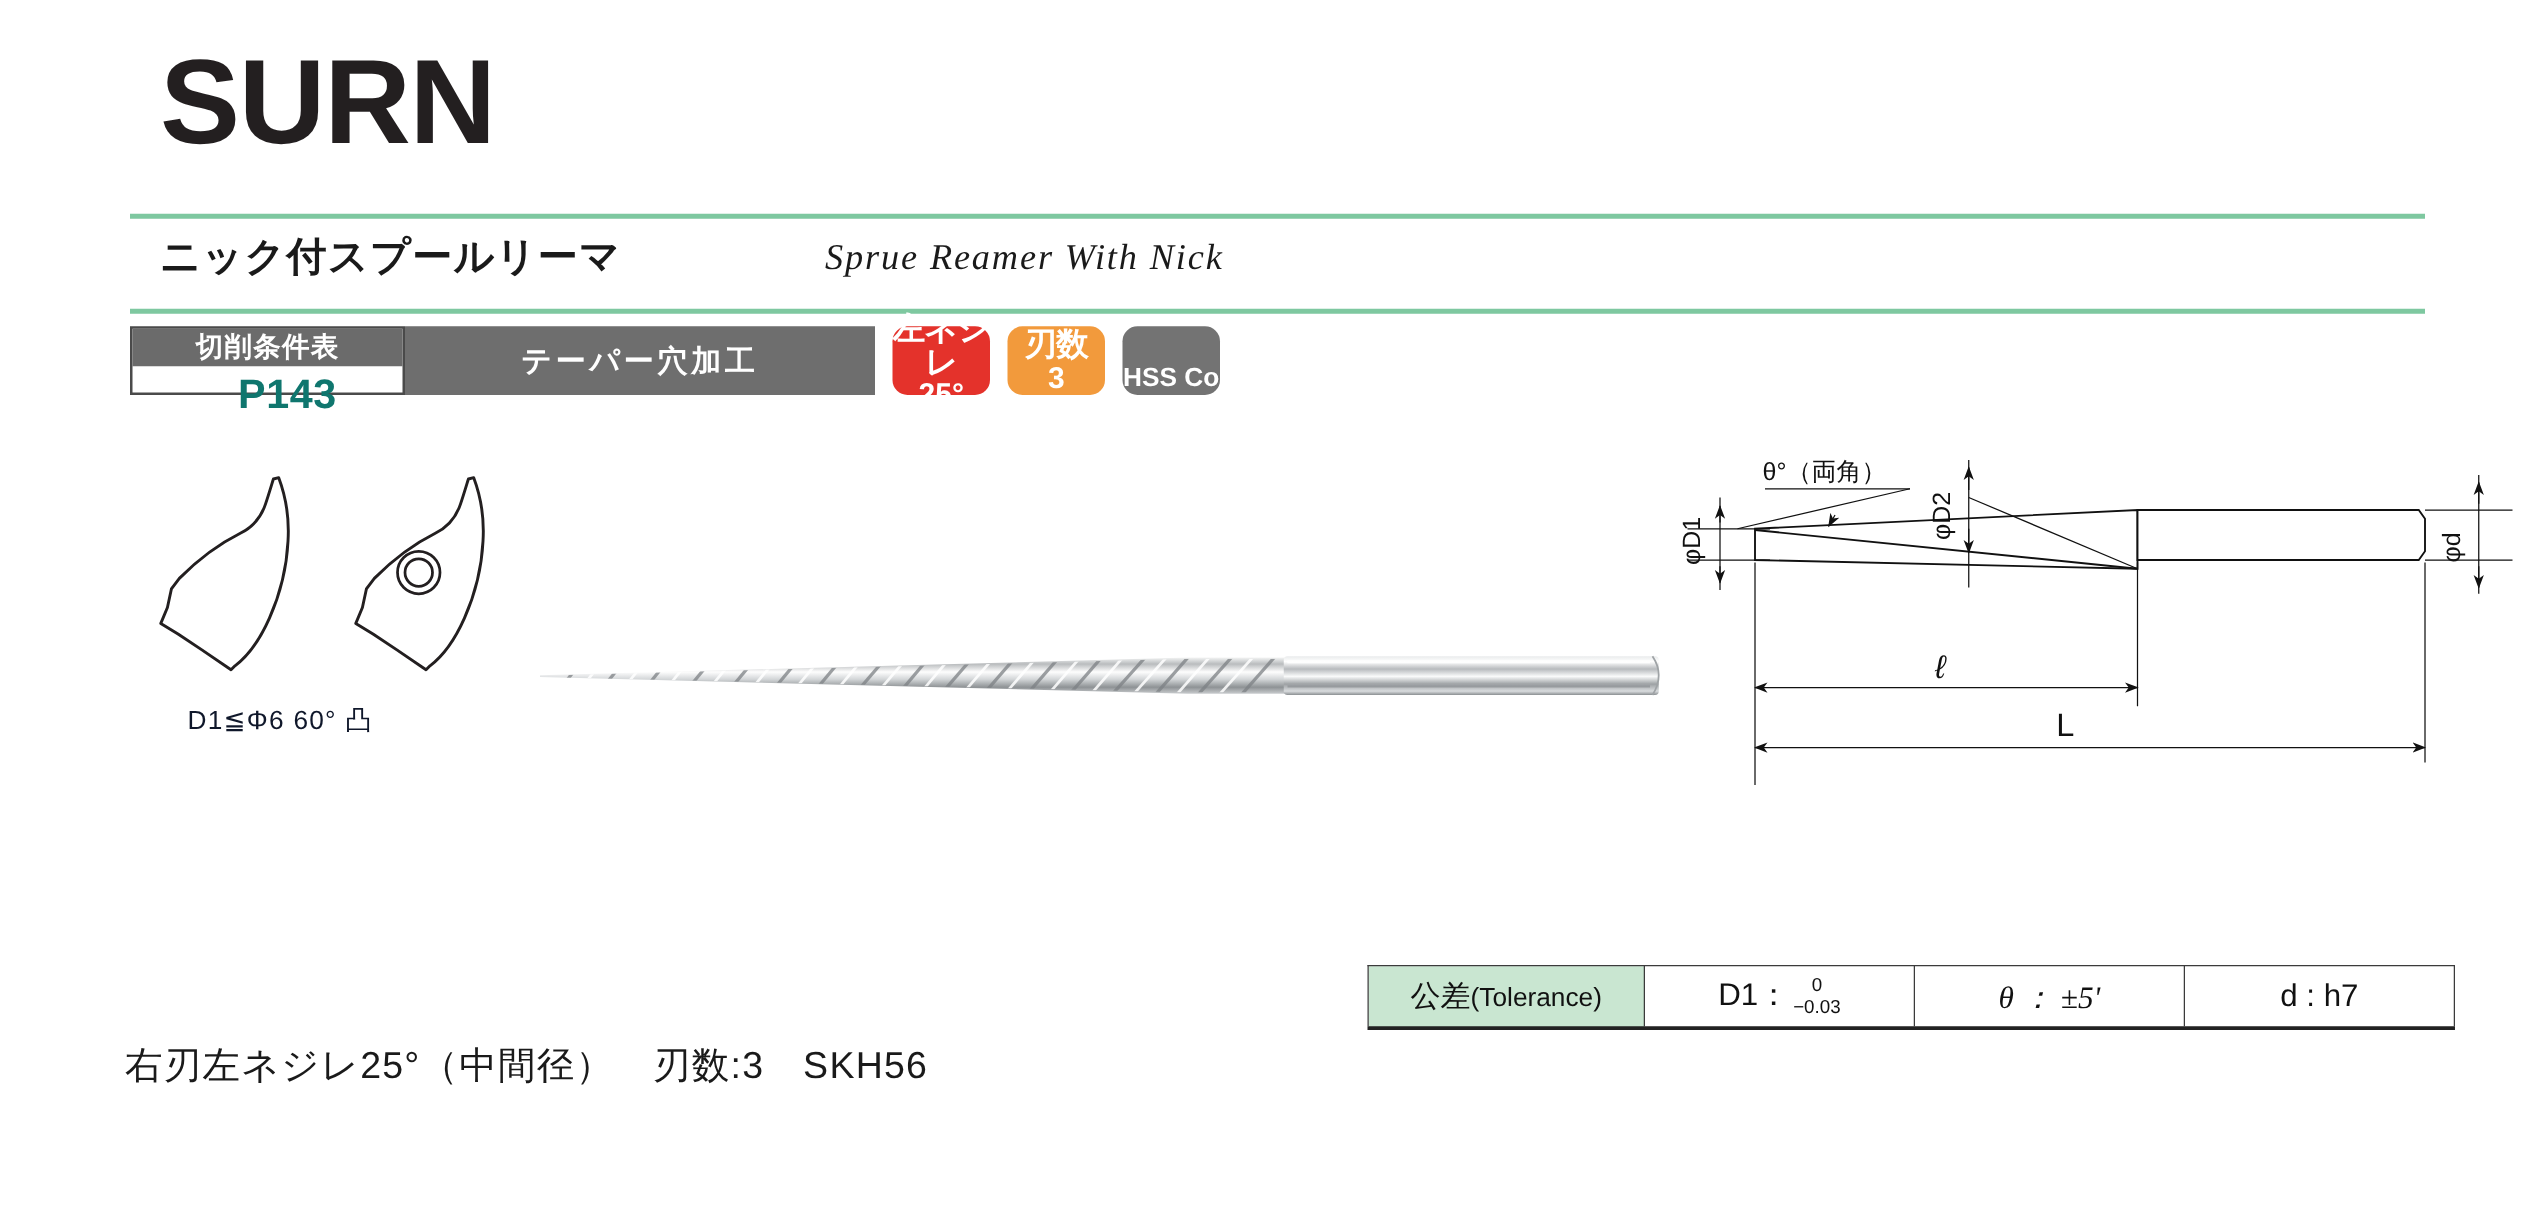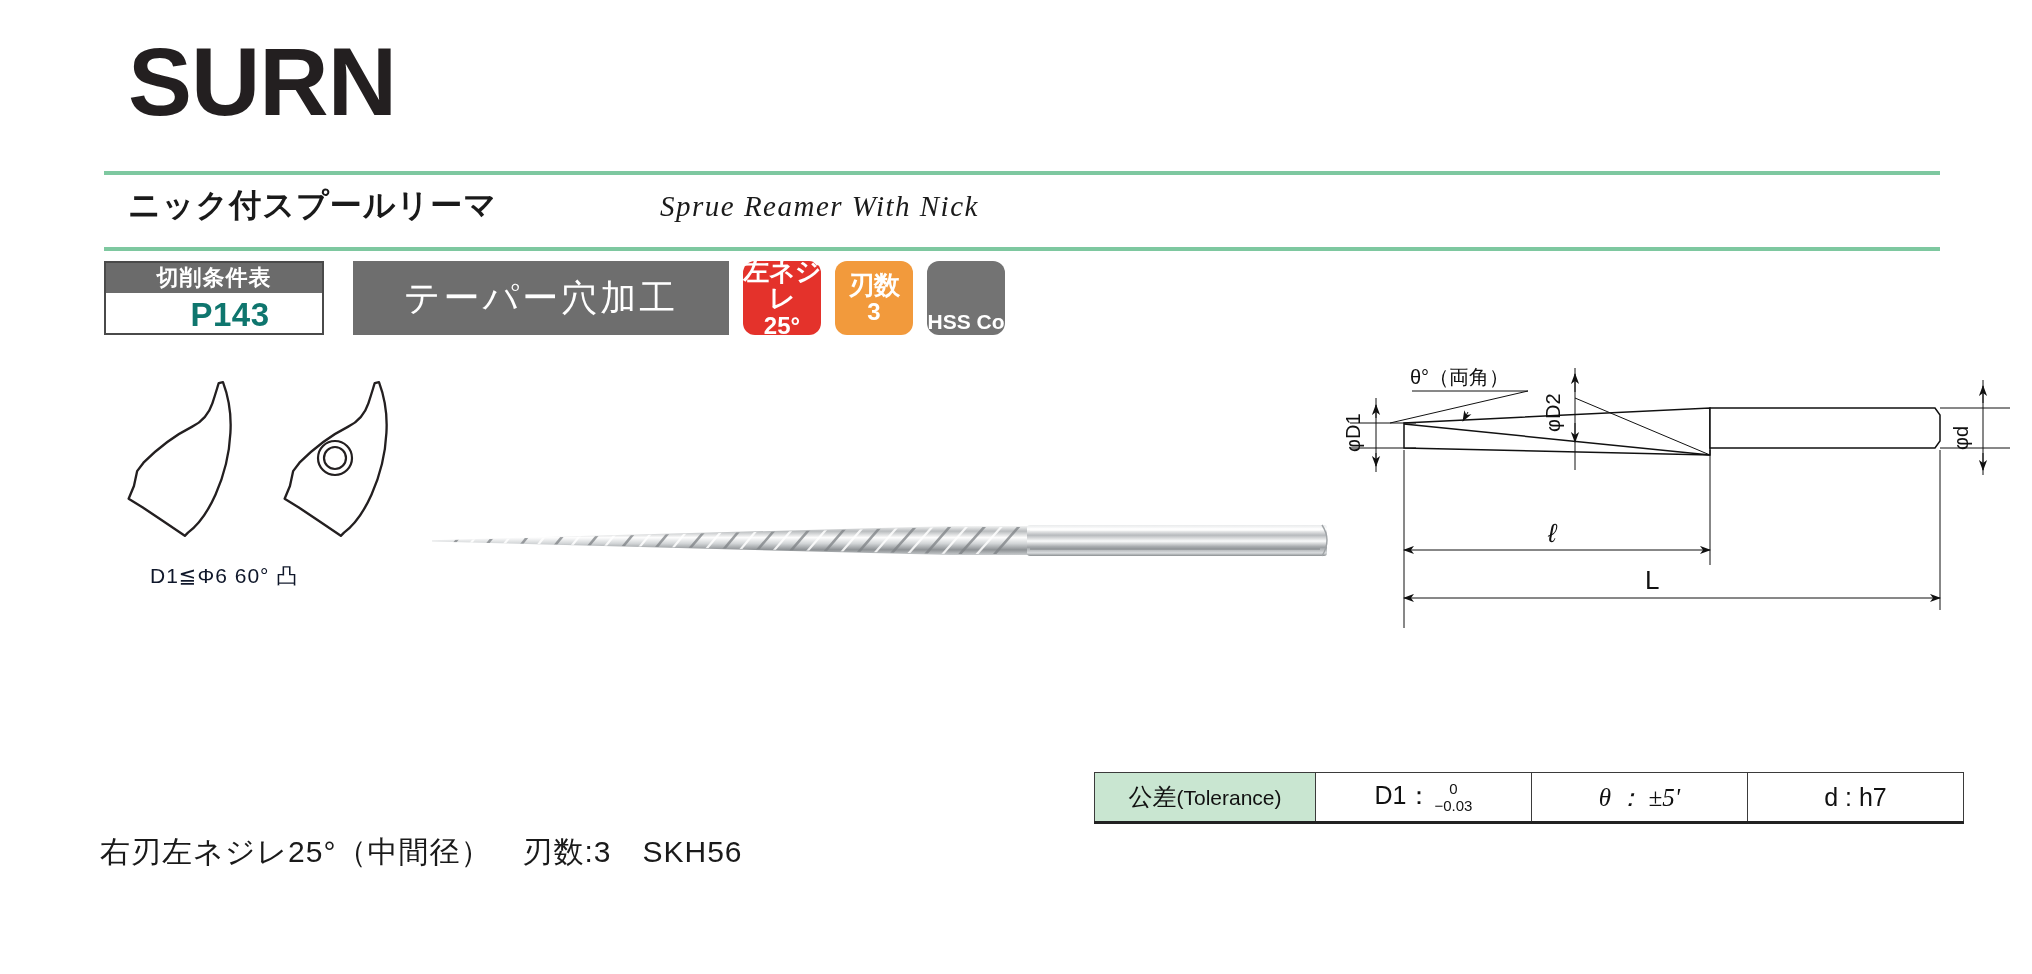--- a/index.html
+++ b/index.html
@@ -58,21 +58,21 @@
     letter-spacing: 1.5px;
     color: #1a1a1a;
     font-family: Liberation Serif, serif;
   }
 
   
   #badge-row {
     position: absolute;
     left: 104px;
     top: 261px;
-    height: 74px;
+    height: 55px;
     display: flex;
     align-items: stretch;
   }
   #cutting-table-box {
     width: 220px;
     border: 2px solid #4a4a4a;
     background: #ffffff;
     display: flex;
     flex-direction: column;
     box-sizing: border-box;
@@ -91,26 +91,26 @@
     flex: 1;
     color: #0f766e;
     font-size: 33px;
     font-weight: 700;
     text-align: center;
     line-height: 44px;
     letter-spacing: 0.5px;
     padding-left: 32px;
   }
   #process-box {
-    margin-left: 29px;
+    margin-left: 0;
     width: 376px;
     background: #6e6e6e;
     color: #ffffff;
-    font-size: 36px;
-    font-weight: 400;
+    font-size: 24px;
+    font-weight: 700;
     letter-spacing: 3px;
     display: flex;
     align-items: center;
     justify-content: center;
   }
   .chip {
     margin-left: 14px;
     width: 78px;
     border-radius: 12px;
     color: #ffffff;

